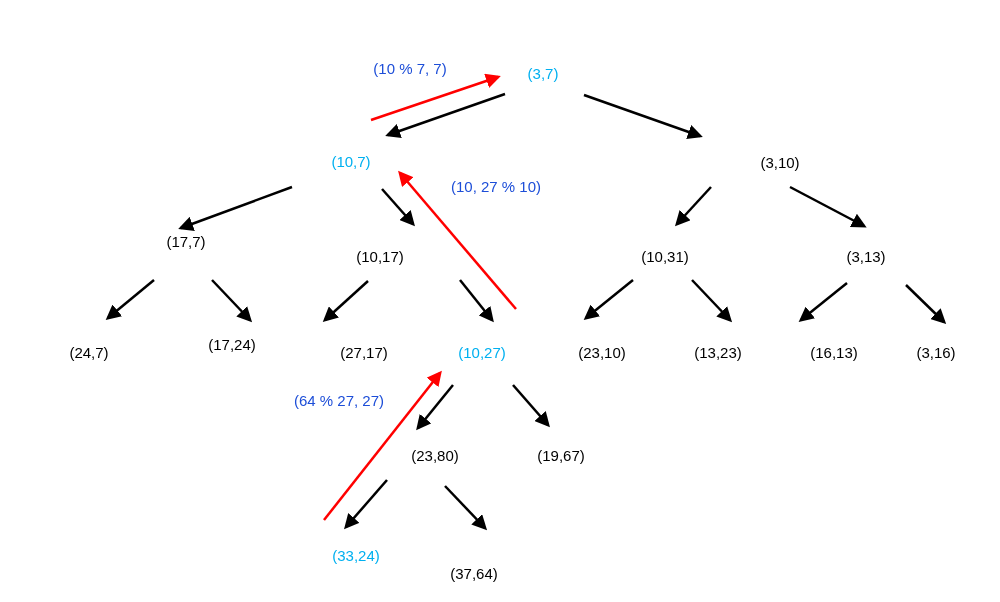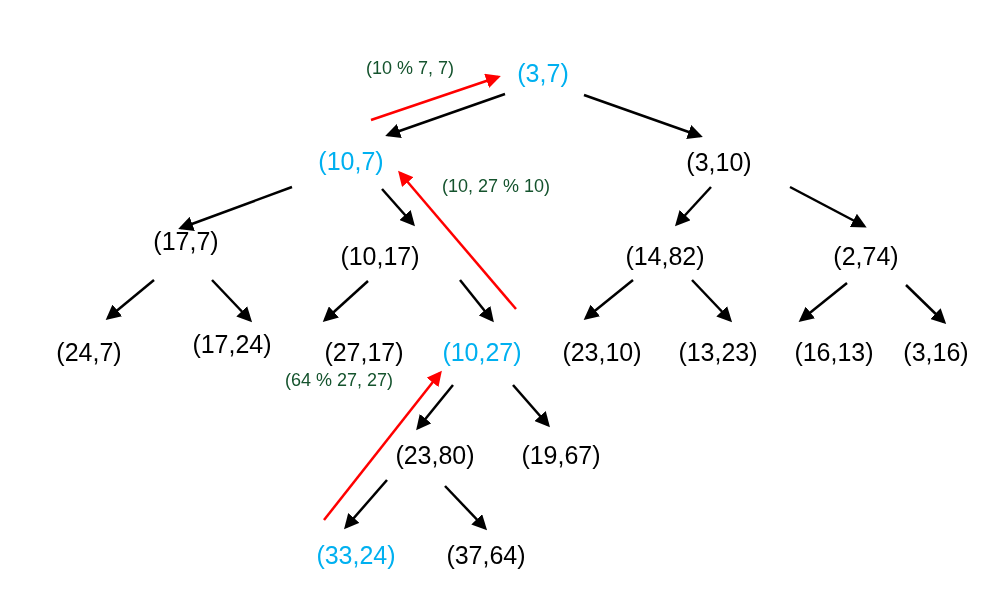--- a/index.html
+++ b/index.html
@@ -1,20 +1,20 @@
 <!DOCTYPE html>
 <html><head>
 <meta charset="utf-8">
 <style>
   html, body { margin:0; padding:0; background:#ffffff; }
   #stage { position:relative; width:1000px; height:602px; overflow:hidden; background:#ffffff; font-family:"Liberation Sans", sans-serif; }
   svg.edges { position:absolute; left:0; top:0; width:1000px; height:602px; }
-  .node { position:absolute; transform:translate(-50%,-50%); font-size:25px; white-space:nowrap; color:#000; }
+  .node { position:absolute; transform:translate(-50%,-50%); font-size:15px; white-space:nowrap; color:#000; }
   .node.hl { color:#00b0f0; }
-  .ann { position:absolute; transform:translate(-50%,-50%); font-size:18px; color:#14532d; white-space:nowrap; }
+  .ann { position:absolute; transform:translate(-50%,-50%); font-size:15px; color:#1d4ed8; white-space:nowrap; }
 </style>
 </head>
 <body>
 
 <div id="stage">
   <svg class="edges" viewBox="0 0 1000 602">
     <defs>
       <marker id="ab" viewBox="0 0 10 10" refX="8" refY="5" markerWidth="6" markerHeight="6" orient="auto">
           <path d="M0,0 L10,5 L0,10 z" fill="#000"></path>
         </marker>
@@ -44,34 +44,34 @@
     </g>
     <g stroke="#ff0000" stroke-width="2.5" fill="none" marker-end="url(#ar)">
       <line x1="371" y1="120" x2="498" y2="77"></line>
       <line x1="516" y1="309" x2="400" y2="173"></line>
       <line x1="324" y1="520" x2="440" y2="373"></line>
     </g>
   </svg>
 
   <div class="node hl" style="left:543px;top:73px;">(3,7)</div>
   <div class="node hl" style="left:351px;top:161px;">(10,7)</div>
-  <div class="node" style="left:719px;top:162px;">(3,10)</div>
+  <div class="node" style="left:780px;top:162px;">(3,10)</div>
   <div class="node" style="left:186px;top:241px;">(17,7)</div>
   <div class="node" style="left:380px;top:256px;">(10,17)</div>
-  <div class="node" style="left:665px;top:256px;">(14,82)</div>
-  <div class="node" style="left:866px;top:256px;">(2,74)</div>
+  <div class="node" style="left:665px;top:256px;">(10,31)</div>
+  <div class="node" style="left:866px;top:256px;">(3,13)</div>
   <div class="node" style="left:89px;top:352px;">(24,7)</div>
   <div class="node" style="left:232px;top:344px;">(17,24)</div>
   <div class="node" style="left:364px;top:352px;">(27,17)</div>
   <div class="node hl" style="left:482px;top:352px;">(10,27)</div>
   <div class="node" style="left:602px;top:352px;">(23,10)</div>
   <div class="node" style="left:718px;top:352px;">(13,23)</div>
   <div class="node" style="left:834px;top:352px;">(16,13)</div>
   <div class="node" style="left:936px;top:352px;">(3,16)</div>
   <div class="node" style="left:435px;top:455px;">(23,80)</div>
   <div class="node" style="left:561px;top:455px;">(19,67)</div>
   <div class="node hl" style="left:356px;top:555px;">(33,24)</div>
-  <div class="node" style="left:474px;top:555px;margin-left:12px;">(37,64)</div>
+  <div class="node" style="left:474px;top:573px;">(37,64)</div>
 
   <div class="ann" style="left:410px;top:68px;">(10 % 7, 7)</div>
   <div class="ann" style="left:496px;top:186px;">(10, 27 % 10)</div>
-  <div class="ann" style="left:339px;top:380px;">(64 % 27, 27)</div>
+  <div class="ann" style="left:339px;top:400px;">(64 % 27, 27)</div>
 </div>
 
 </body></html>

